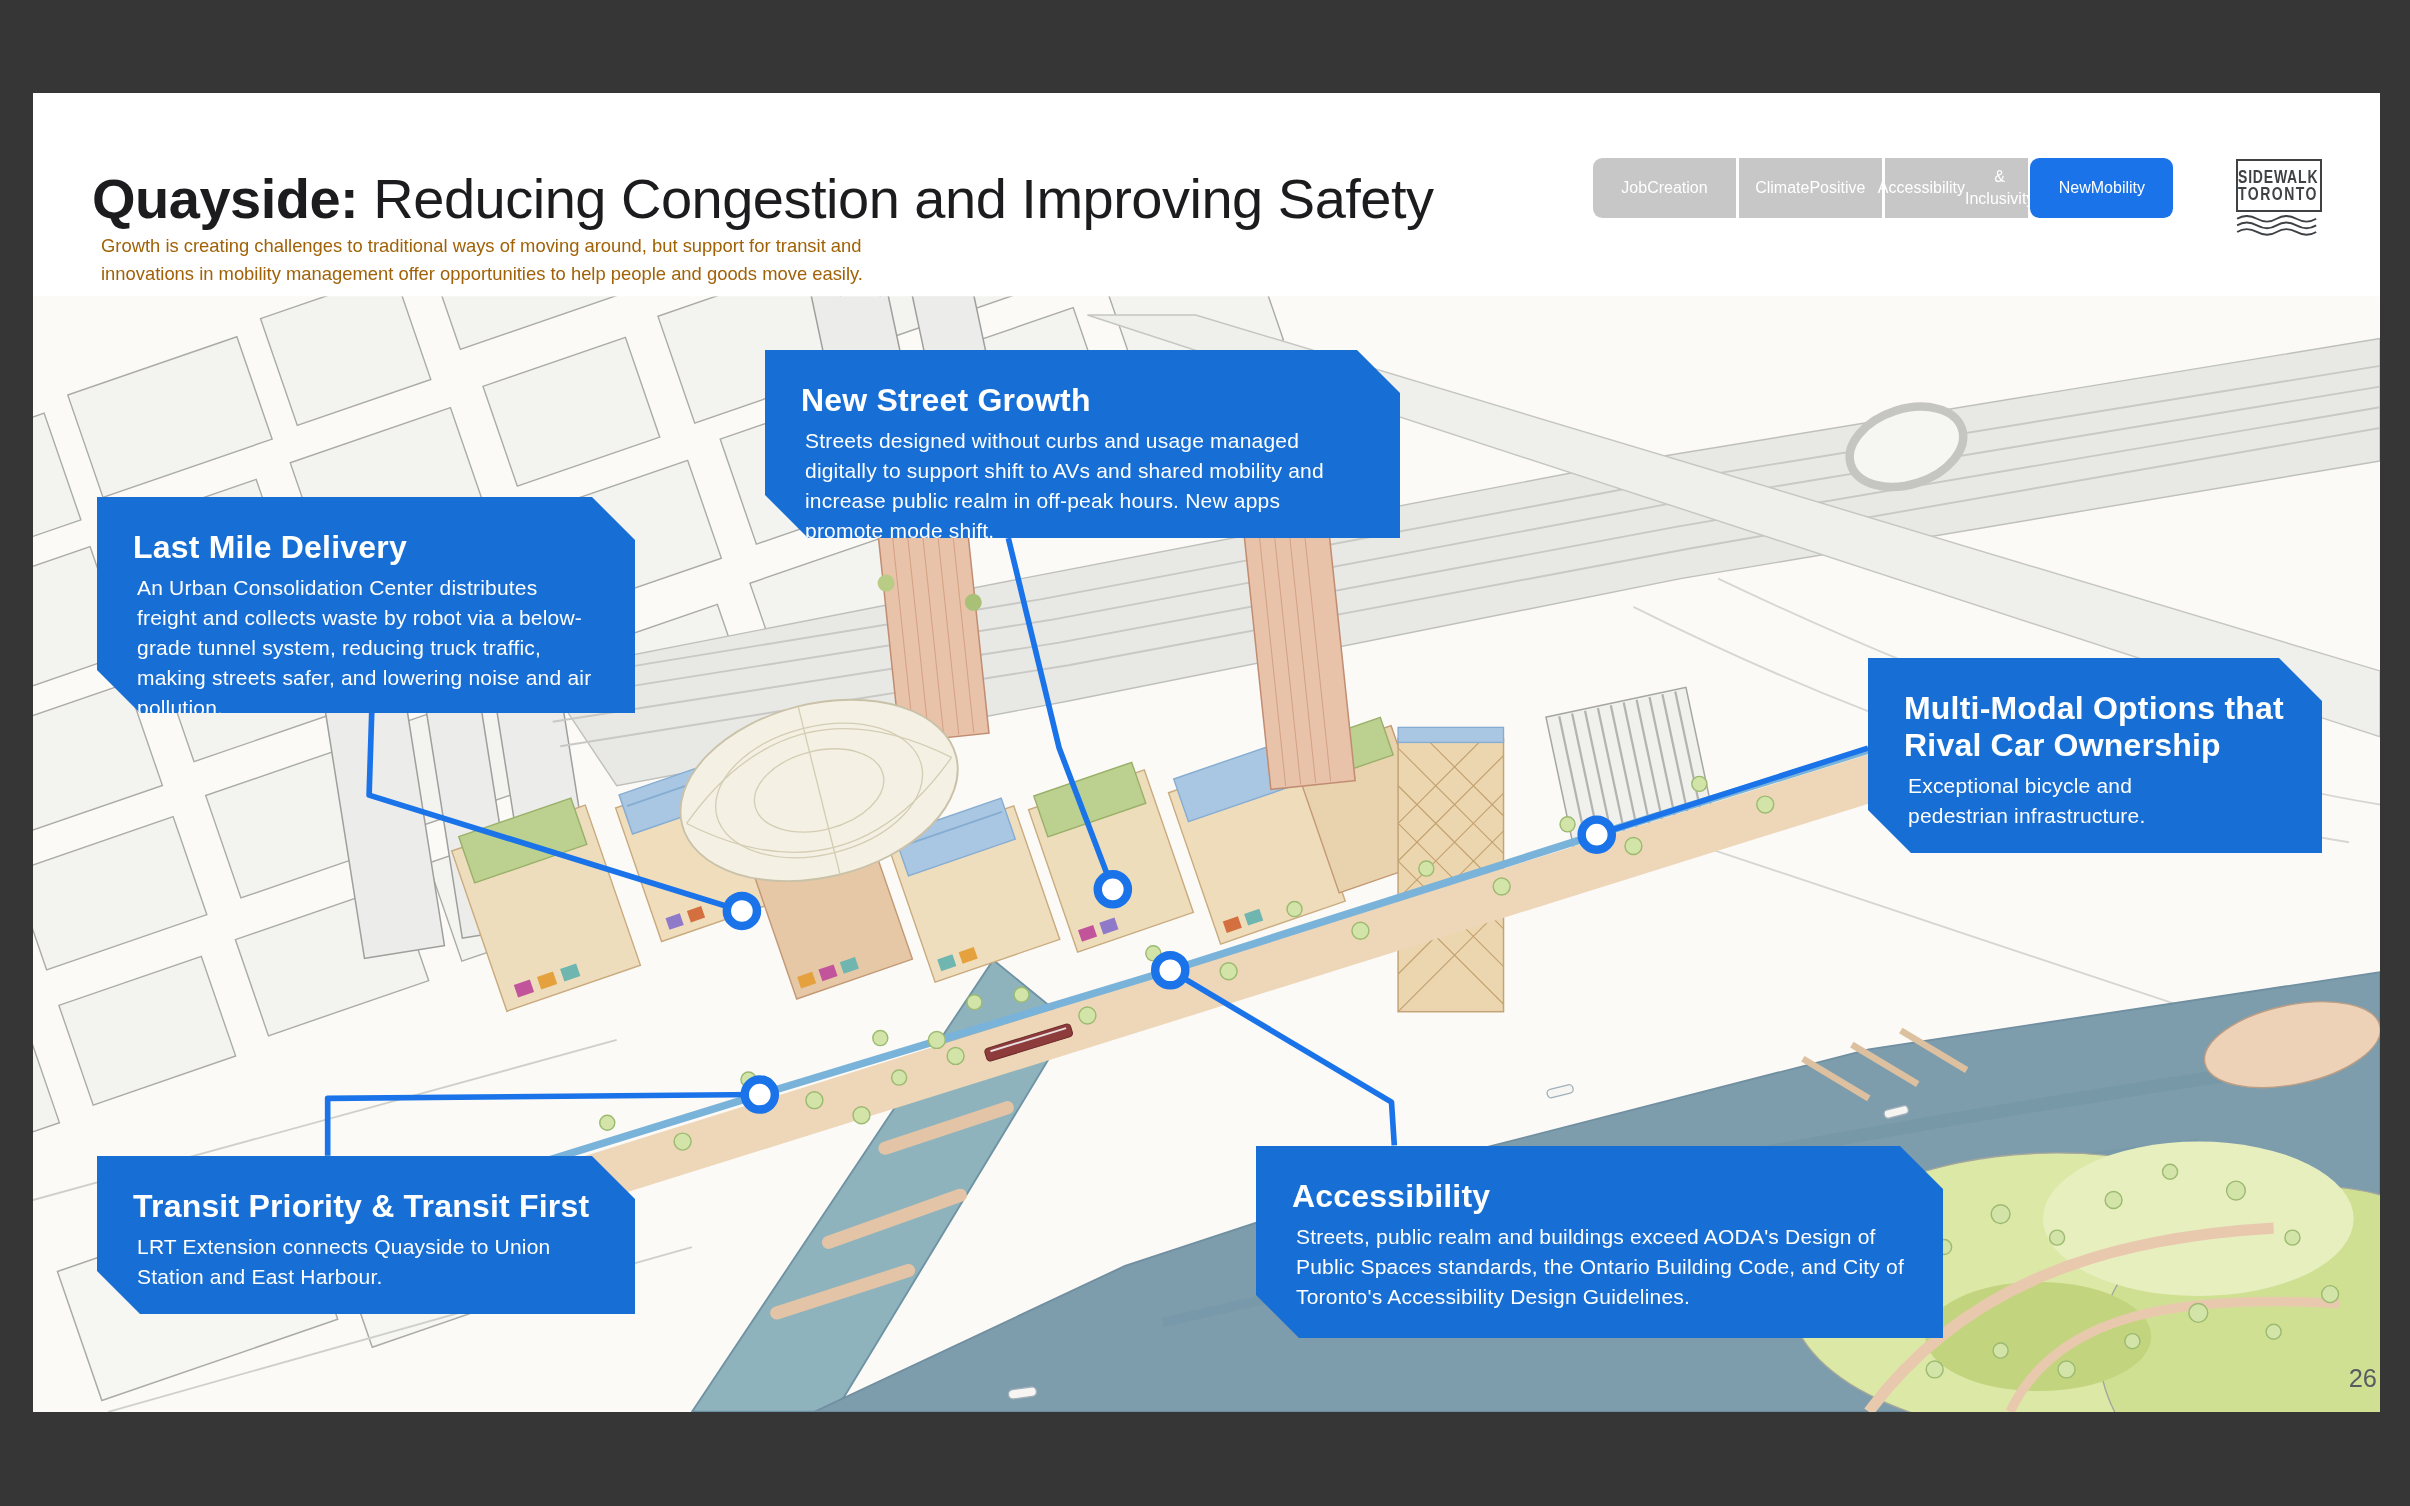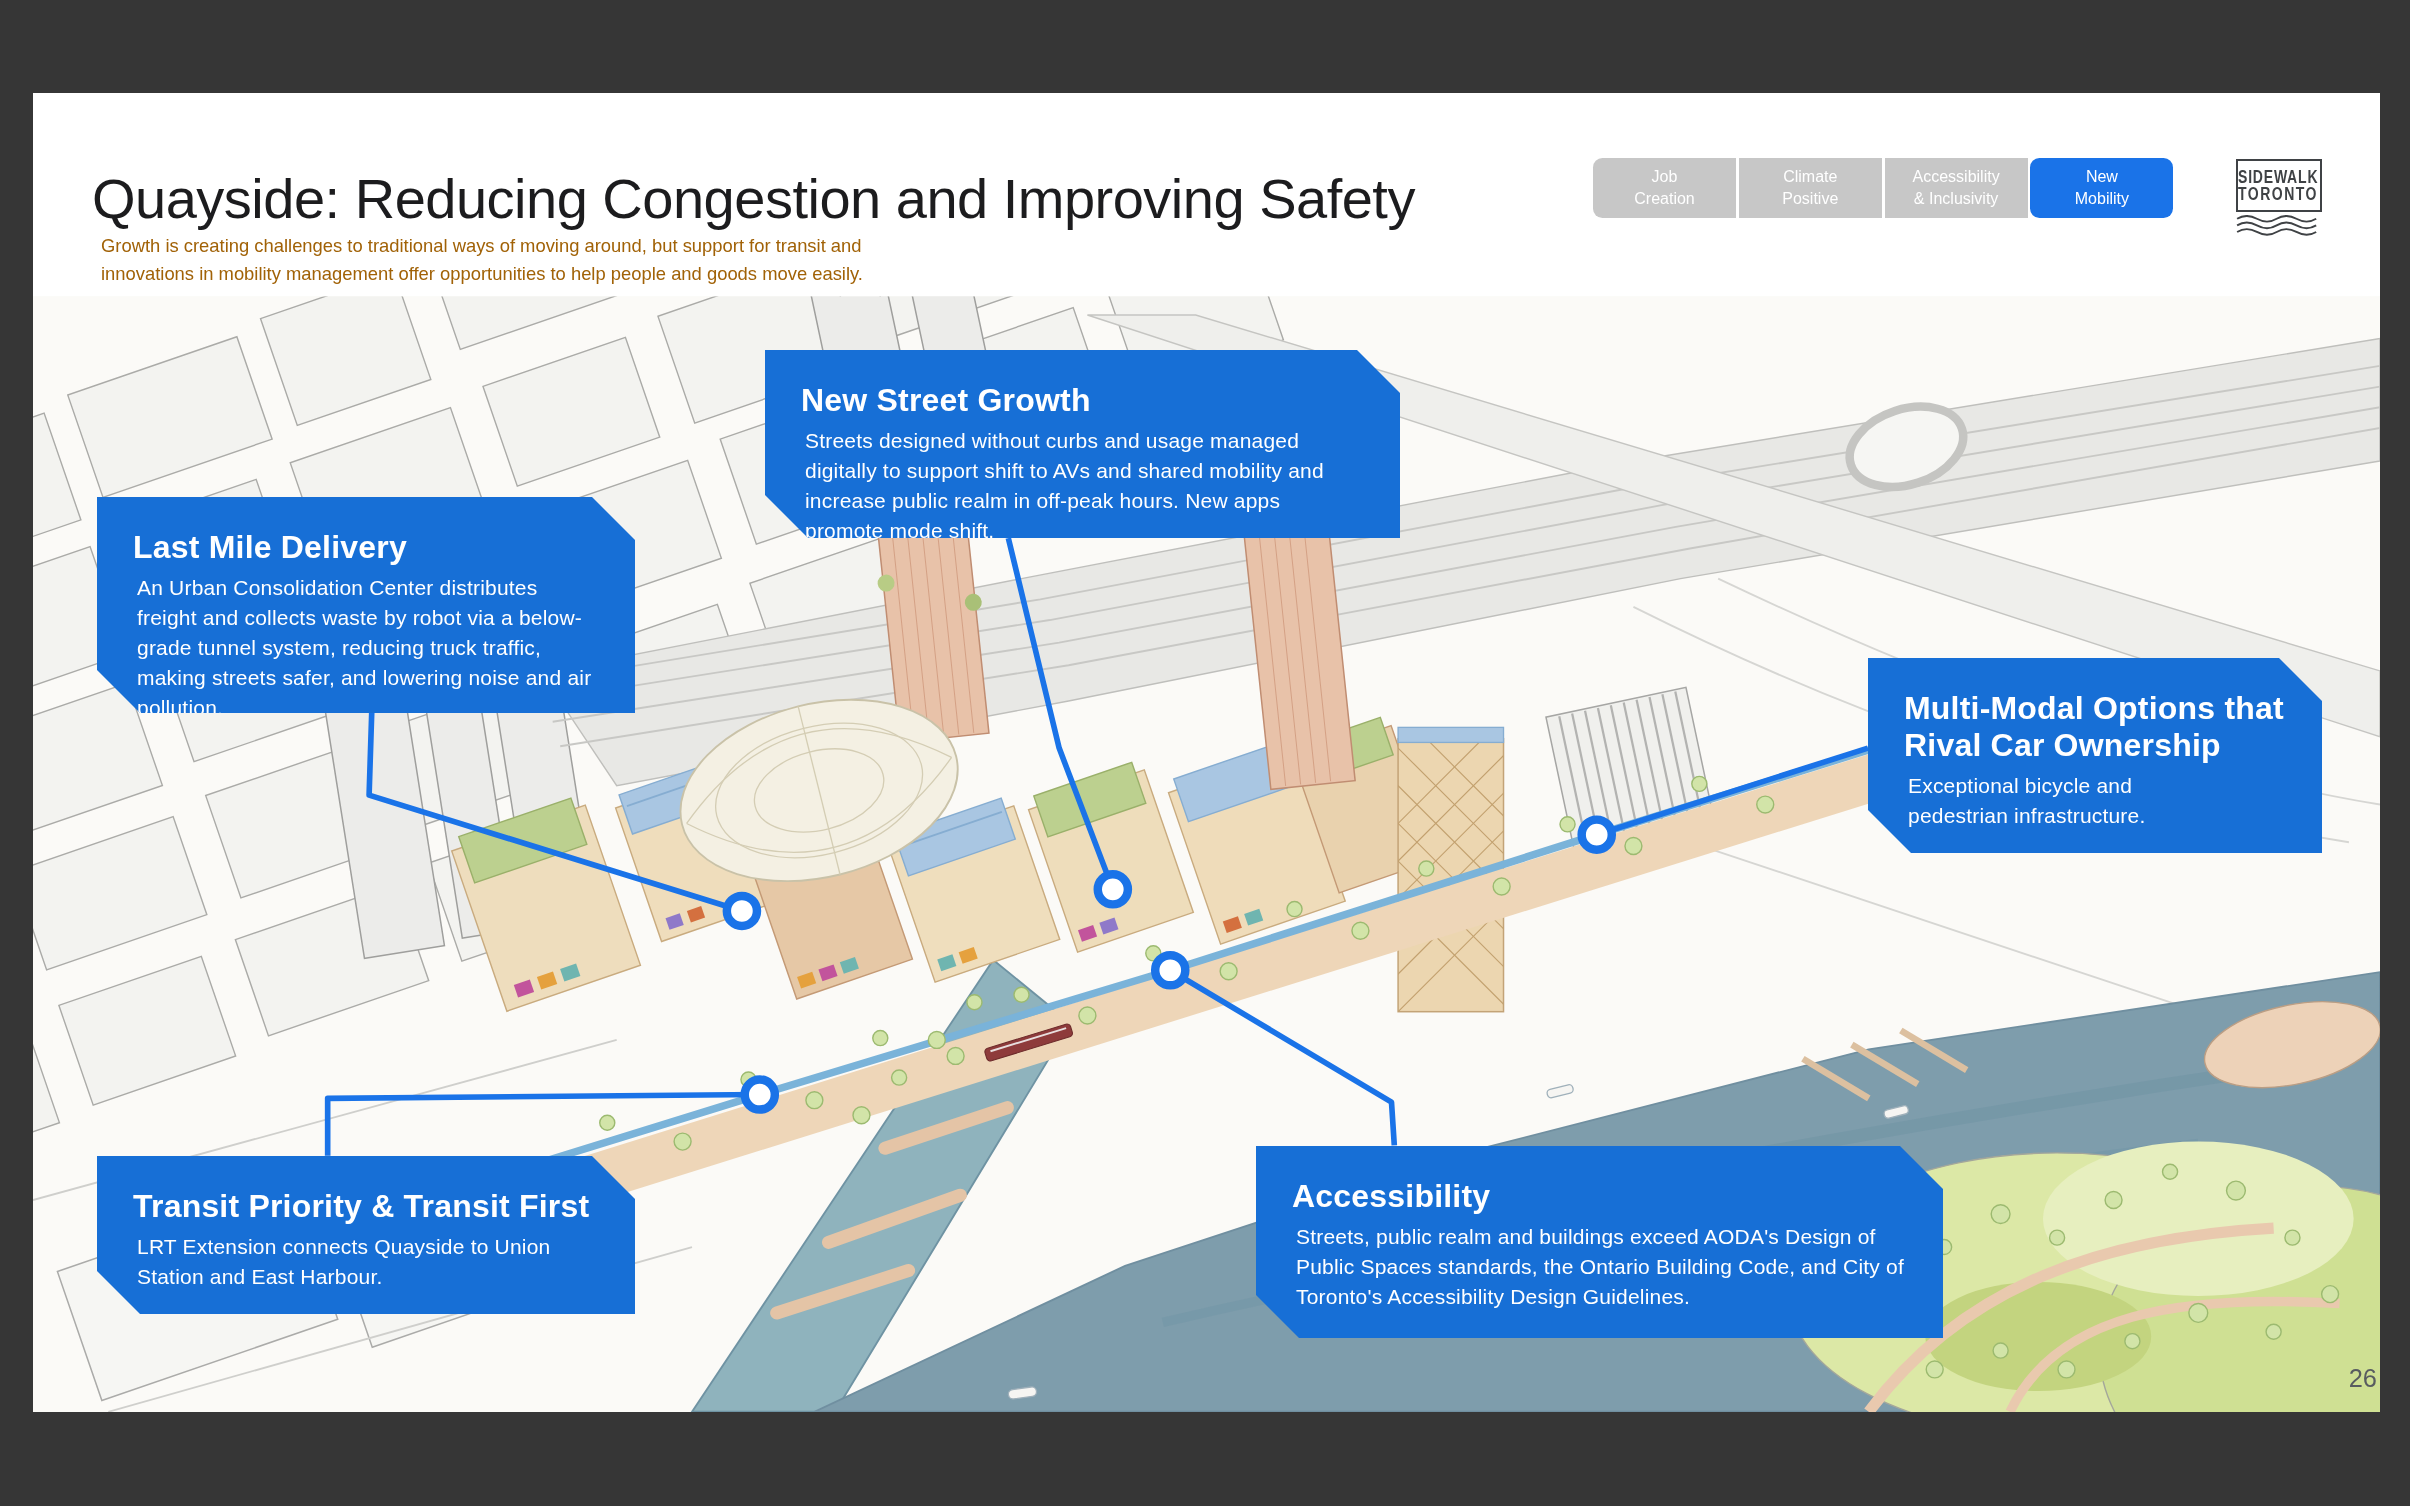--- a/index.html
+++ b/index.html
@@ -1,24 +1,24 @@
 <!DOCTYPE html>
 <html style="font-size:15px"><head>
 <meta charset="utf-8">
 <style>
   html,body{margin:0;padding:0;width:2411px;height:1507px;background:#363636;overflow:hidden;
             font-family:"Liberation Sans",sans-serif;}
   .slide{position:absolute;left:33px;top:93px;width:2347px;height:1319px;background:#ffffff;overflow:hidden;}
   
   .title{position:absolute;left:59px;top:73px;font-size:56px;letter-spacing:-0.5px;color:#1c1c1e;white-space:nowrap;}
-  .title .b{font-weight:400;}
+  .title .b{font-weight:700;}
   .subtitle{position:absolute;left:68px;top:139px;font-size:18.4px;line-height:28px;color:#a16207;}
   
   .tabs{position:absolute;left:1560px;top:65px;height:60px;display:flex;gap:2.8px;}
-  .tab{width:143px;height:60px;background:#c7c7c7;color:#ffffff;display:flex;flex-direction:column;
+  .tab{width:143px;height:60px;background:#c7c7c7;color:#ffffff;display:flex;flex-direction:row;
        justify-content:center;align-items:center;font-size:16px;line-height:21.7px;font-weight:500;text-align:center;}
   .tab:first-child{border-radius:9.4px 0 0 9.4px;}
   .tab.active{background:#1a73e8;border-radius:9.4px;}
   
   .logo{position:absolute;left:2203px;top:66px;width:86px;}
   .logo .box{border:2.4px solid #3f4245;height:49px;display:flex;flex-direction:column;justify-content:center;
              color:#3f4245;}
   .logo .l1{font-size:14px;font-weight:600;letter-spacing:0.8px;transform:scaleY(1.25);}
   .logo .l2{font-size:14px;font-weight:600;letter-spacing:1.5px;transform:scaleY(1.25);margin-top:1.9px;}
   .logo svg{display:block;margin-top:2.8px;}

